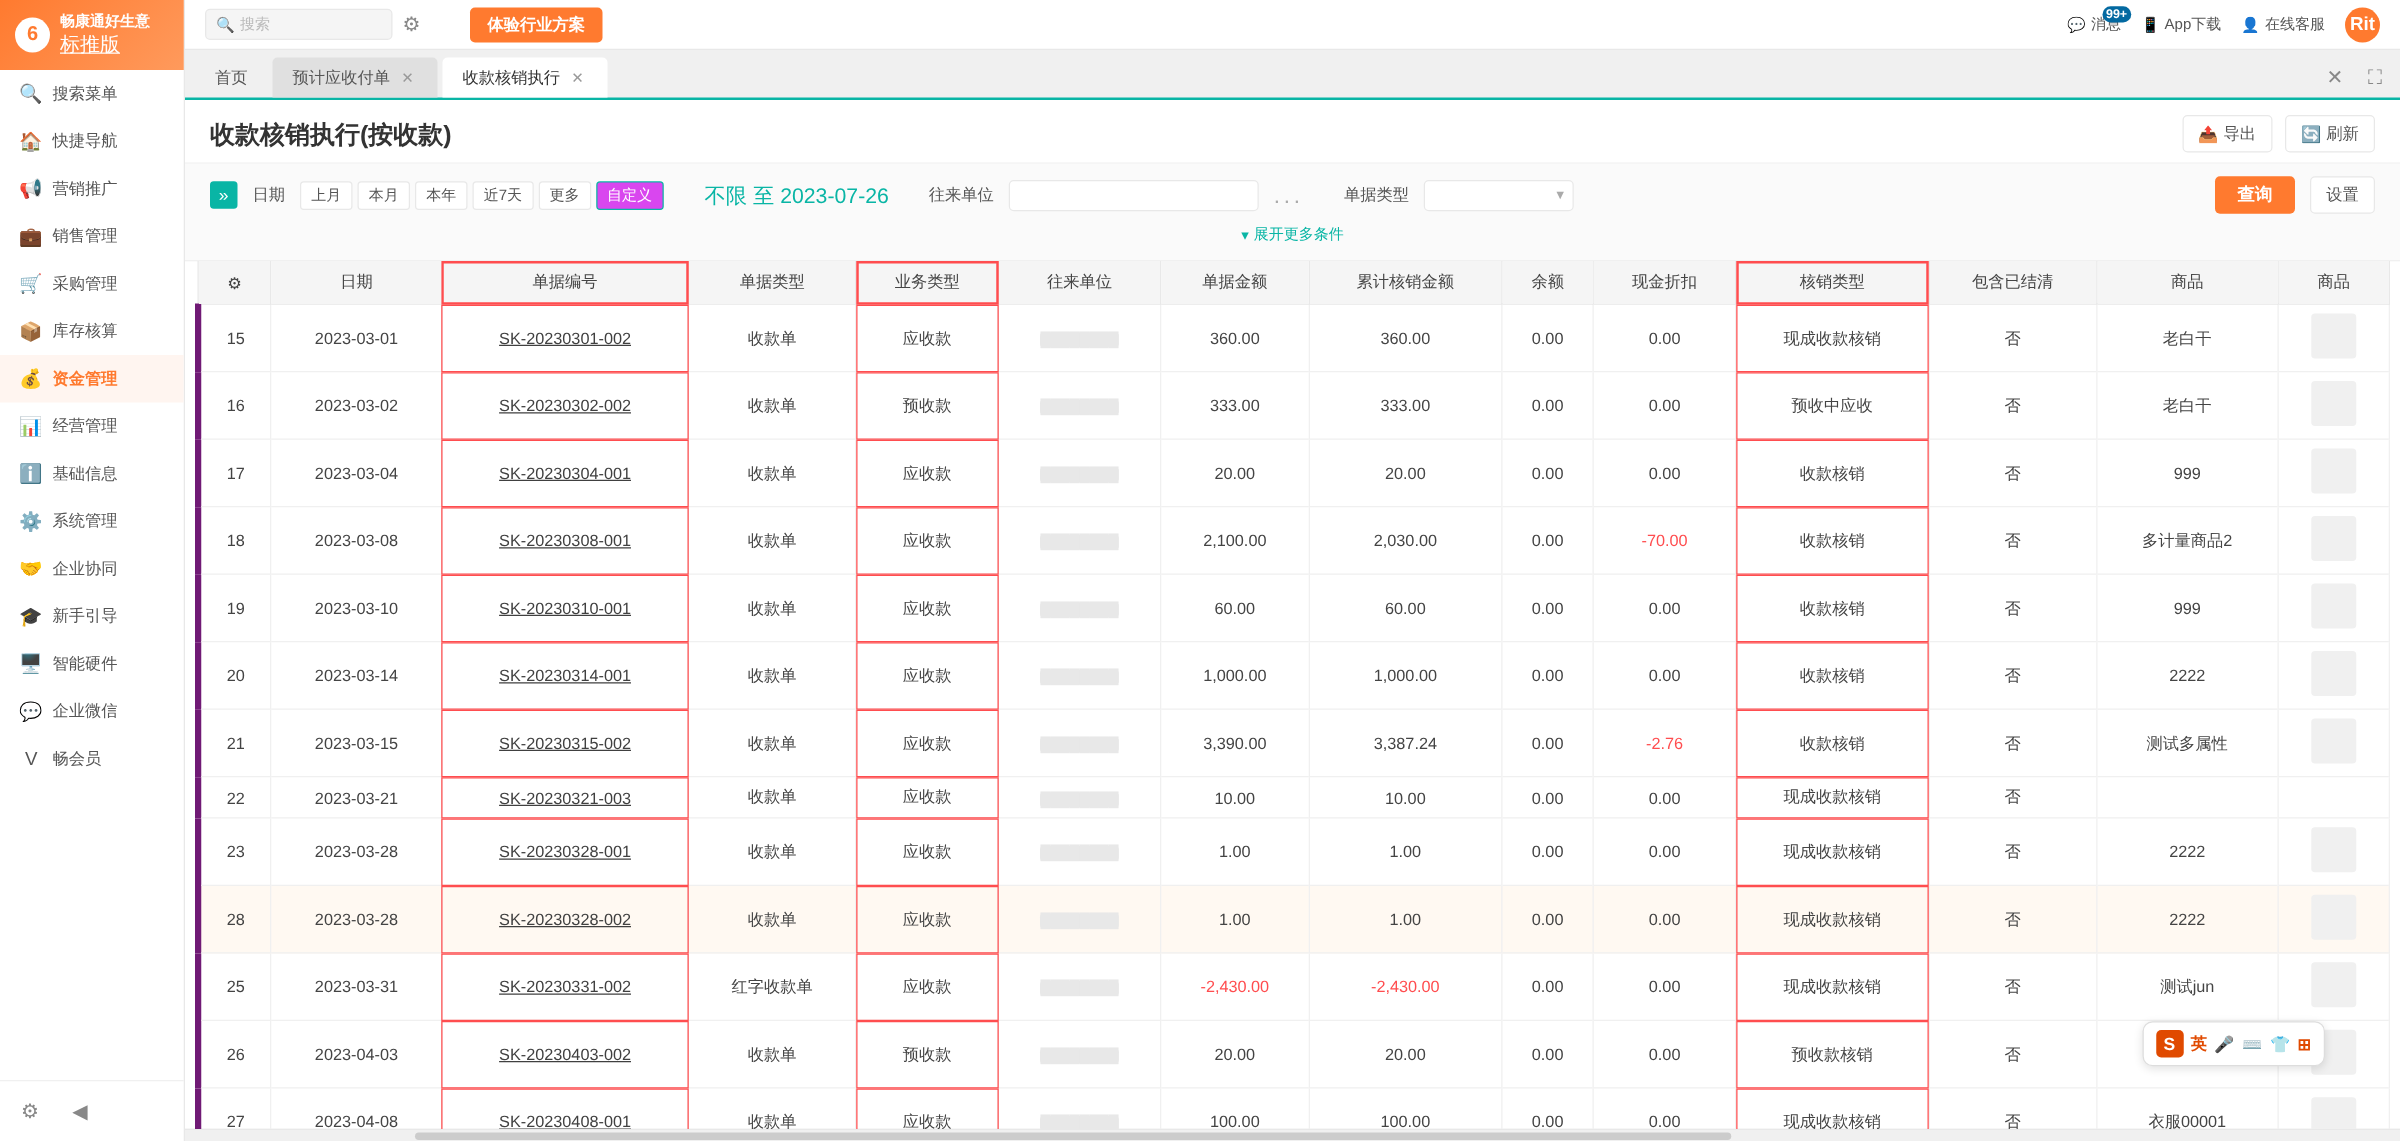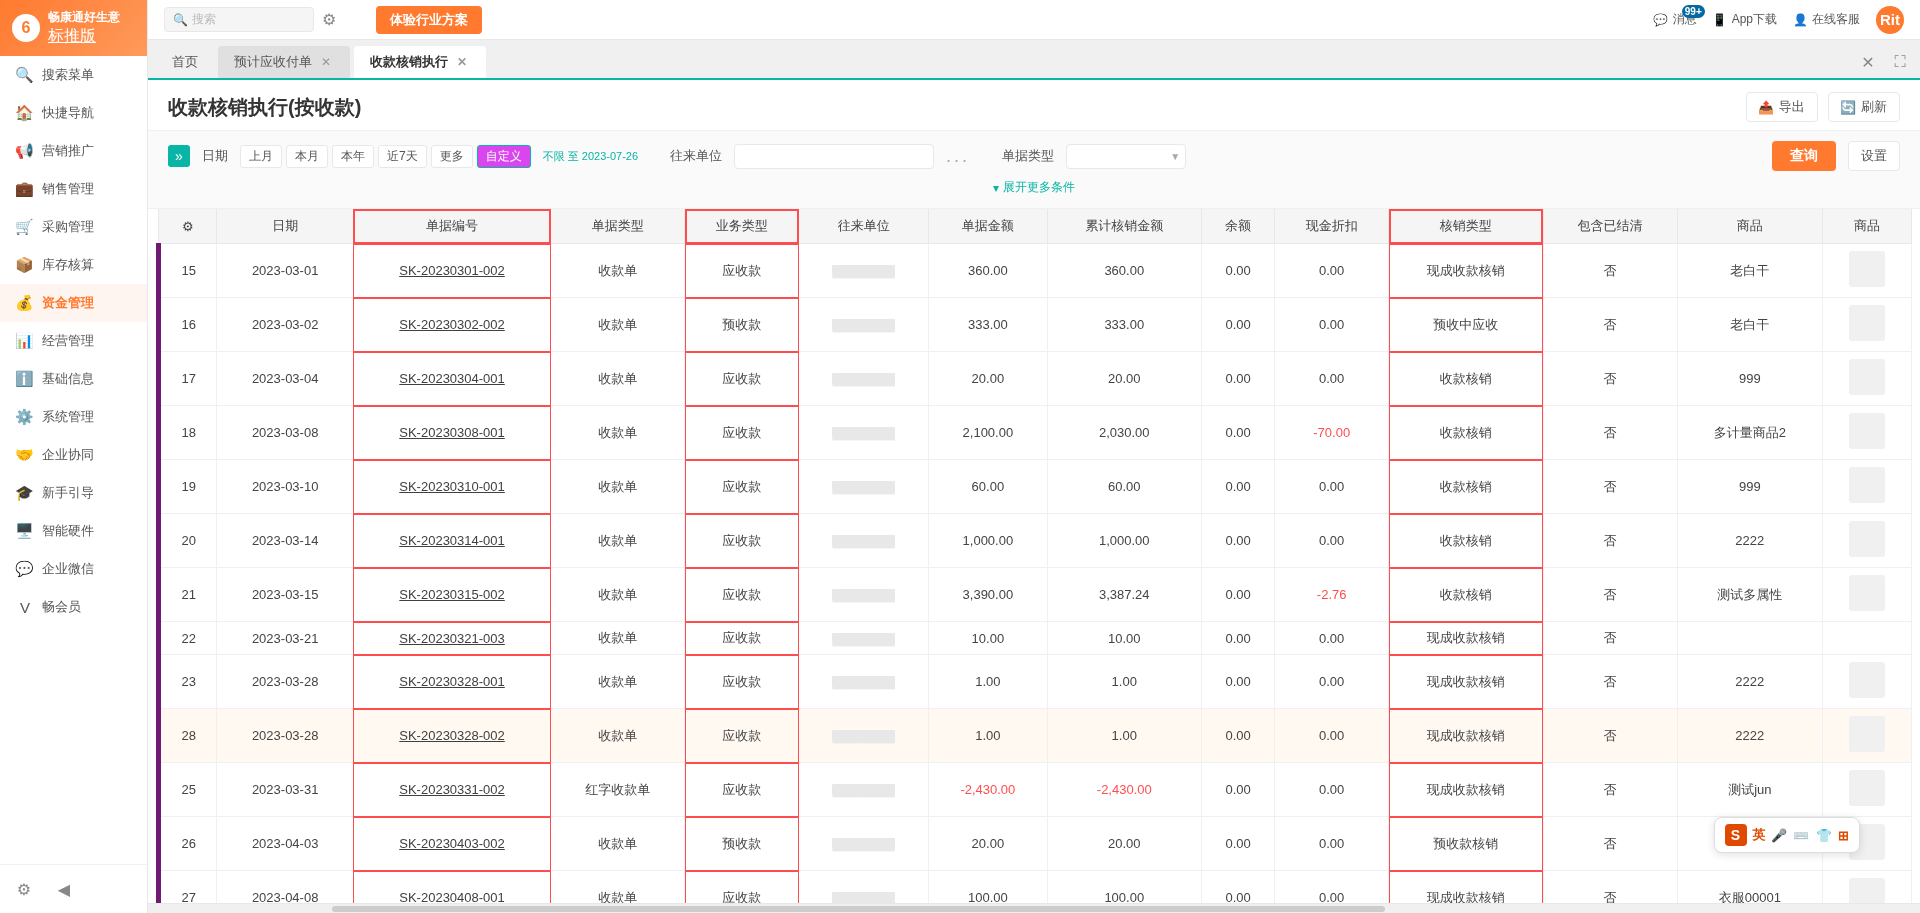--- a/index.html
+++ b/index.html
@@ -172,21 +172,21 @@
       background: #e0e0e0;
       border-radius: 4px 4px 0 0;
       cursor: pointer;
       font-size: 13px;
       color: #555;
       margin-right: 4px;
     }
     .tab.active {
       background: #fff;
       color: #333;
-      font-weight: 700;
+      font-weight: 400;
     }
     .tab-home {
       background: transparent;
       font-weight: 500;
       text-align: right;
     }
     .tab-close {
       width: 16px;
       height: 16px;
       display: flex;
@@ -294,21 +294,21 @@
       cursor: pointer;
       background: #fff;
       font-size: 12px;
       color: #555;
     }
     .filter-date-btn.custom {
       background: #d946ef;
       color: #fff;
       border-color: #09b5a5;
     }
-    .filter-date-sub { font-size: 11px; color: #09b5a5; }
+    .filter-date-sub { font-size: 17px; color: #09b5a5; margin-left: 21px; }
     .filter-spacer { flex: 1; }
     .filter-select {
       border: 1px solid #e8e8e8;
       border-radius: 4px;
       padding: 4px 24px 4px 8px;
       background: #fff;
       font-size: 13px;
       color: #555;
       appearance: none;
       cursor: pointer;

